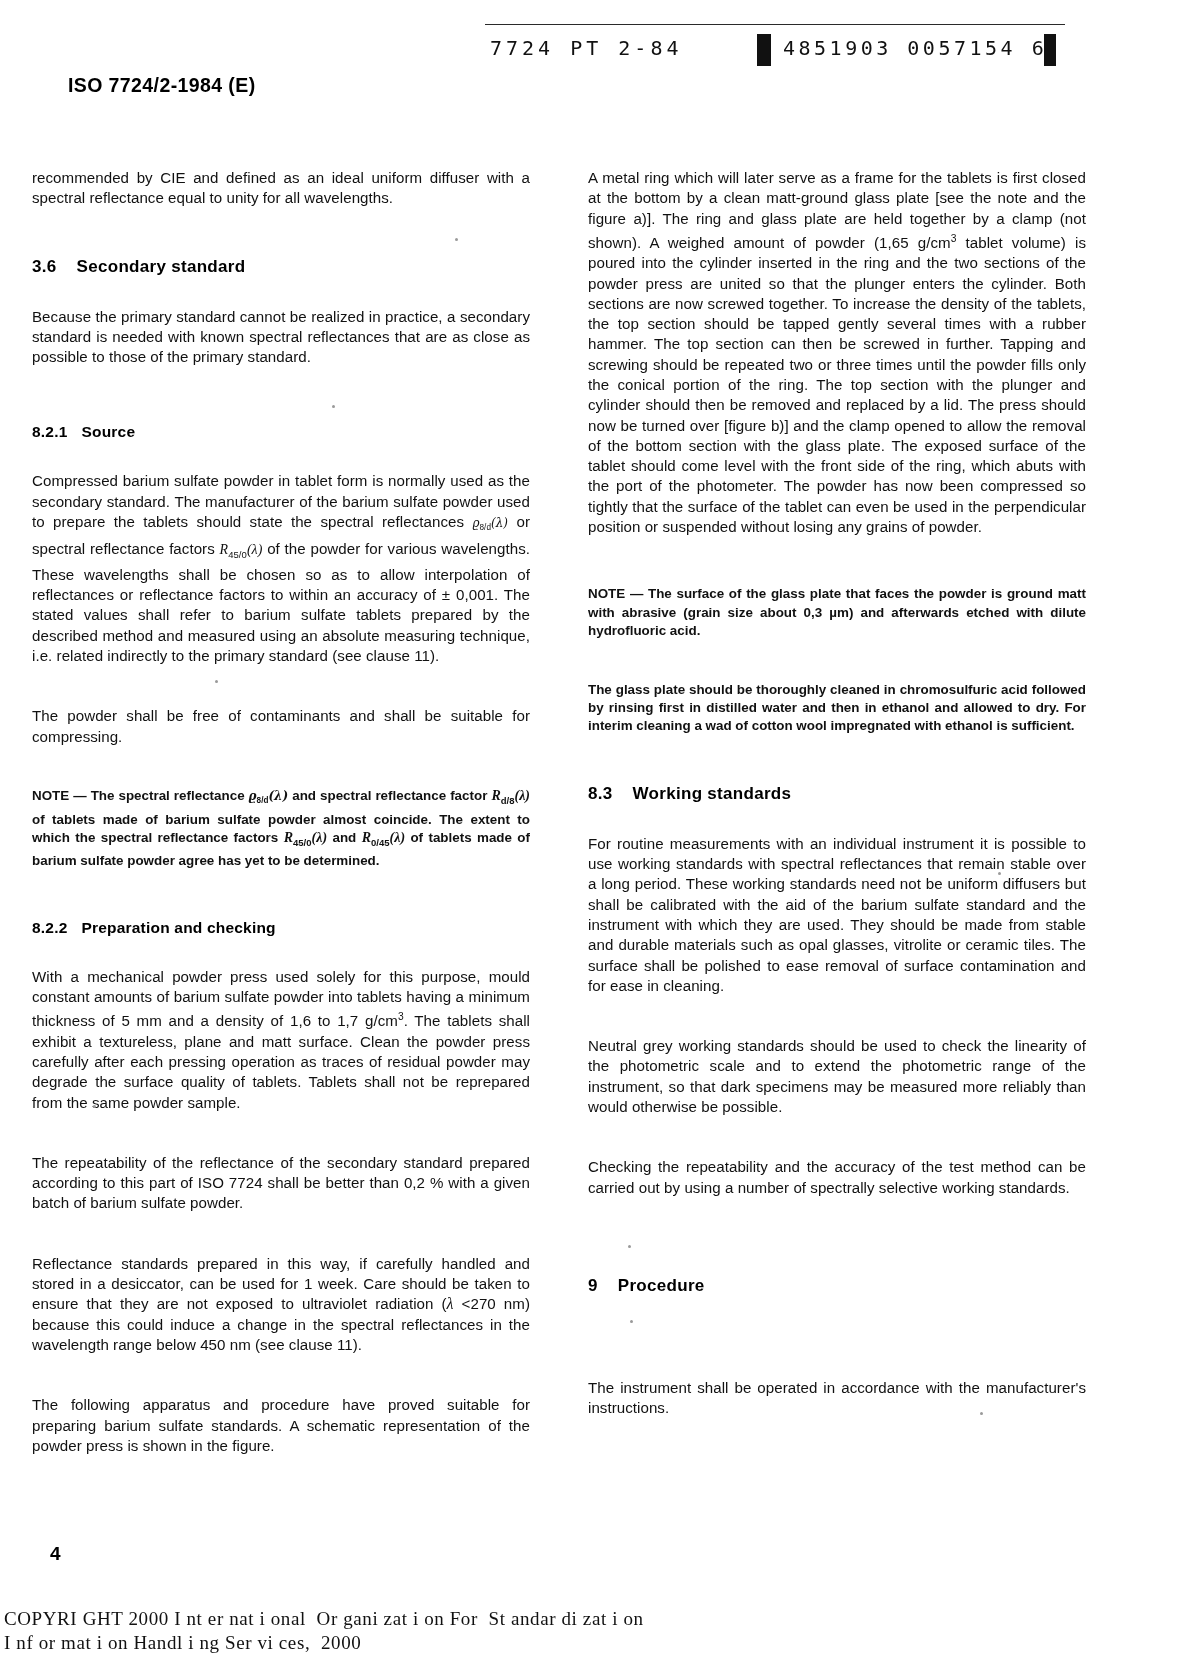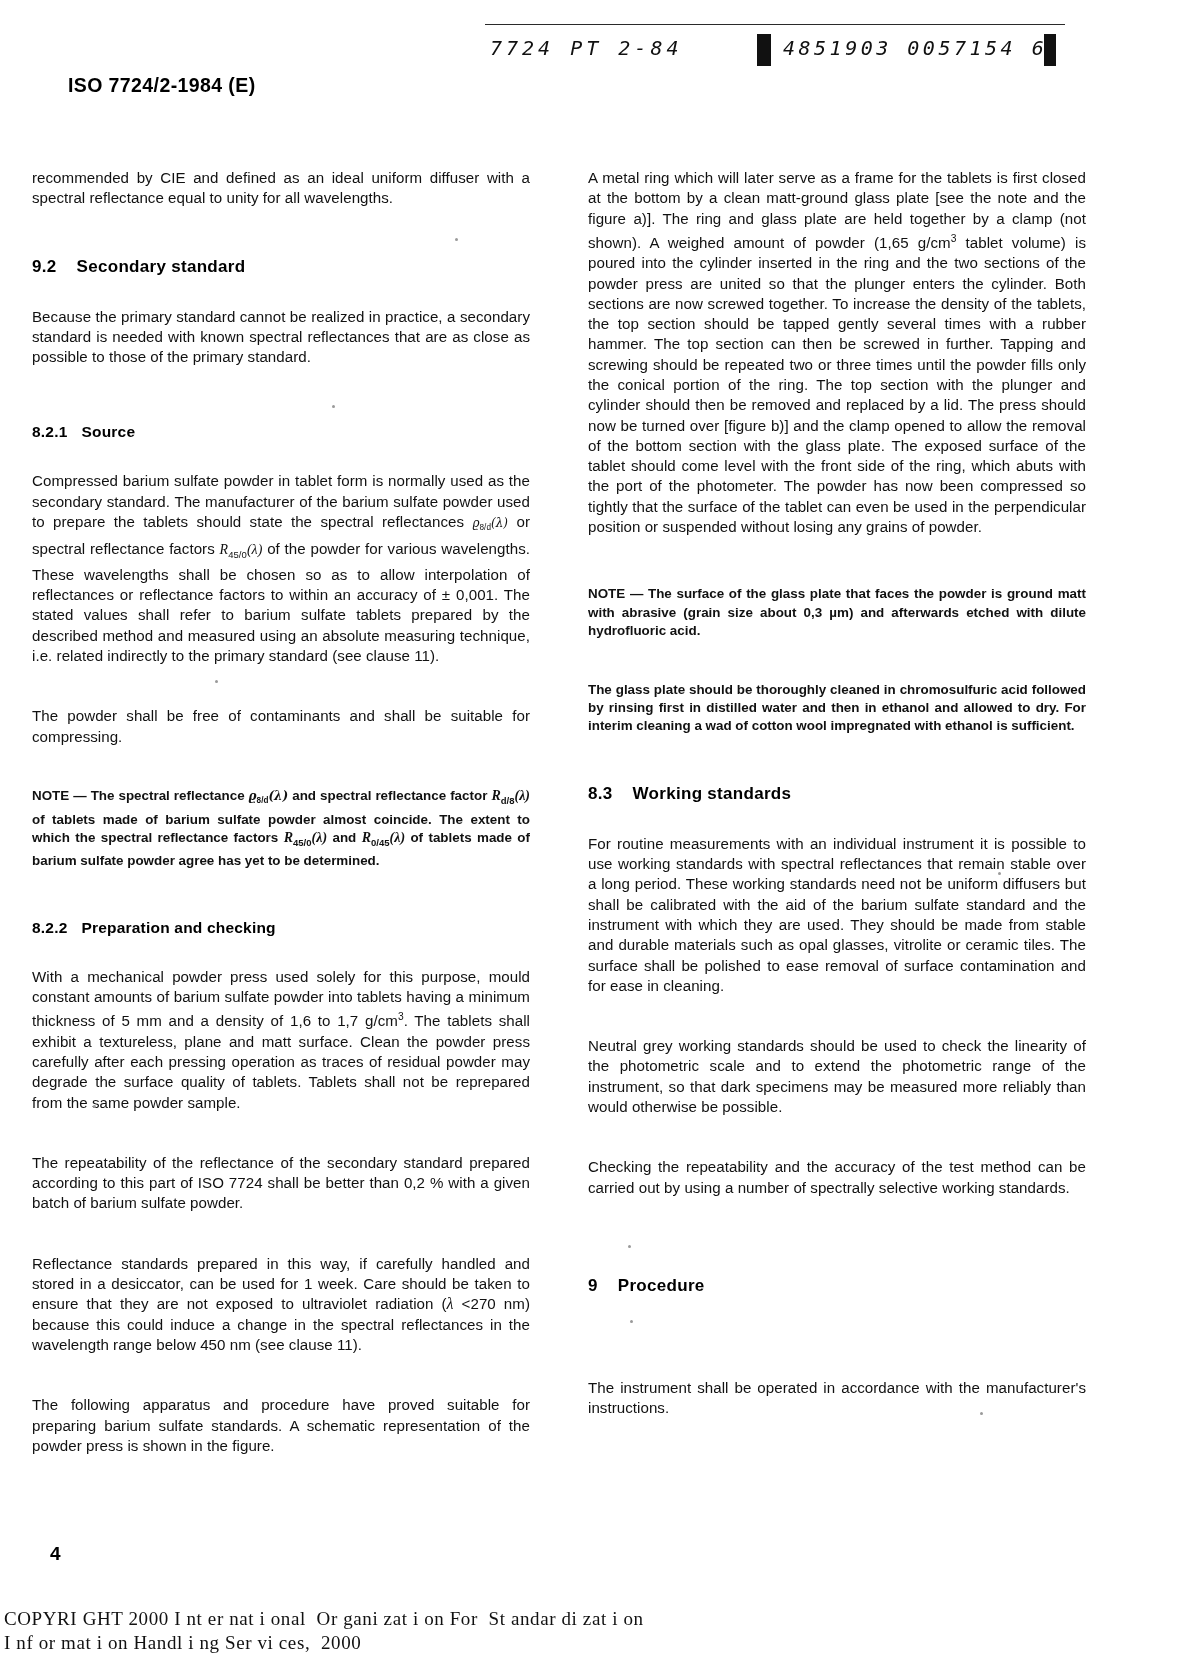--- a/index.html
+++ b/index.html
@@ -16,21 +16,20 @@
     overflow: hidden;
   }
 
   
   .scanbar {
     position: absolute;
     top: 18px;
     left: 0;
     width: 1200px;
     height: 46px;
-    font-style: italic;
   }
   .scanbar .rule {
     position: absolute;
     top: 6px;
     left: 485px;
     width: 580px;
     height: 1px;
     background: #2a2a2a;
   }
   .scan-code {
@@ -183,21 +182,21 @@
 
 <div class="doc-id">ISO 7724/2-1984 (E)</div>
 
 <div class="columns">
 
   <div class="col col-left">
 
     <p class="body">recommended by CIE and defined as an ideal uniform diffuser with a spectral reflectance equal to unity for all wavelengths.</p>
 
     <div class="spacer-sm"></div>
-    <h2 class="sec"><span class="sec-num">9.2</span><span class="sec-gap-lg"></span><span>Secondary standard</span></h2>
+    <h2 class="sec"><span class="sec-num">3.6</span><span class="sec-gap-lg"></span><span>Secondary standard</span></h2>
     <div class="spacer-md"></div>
     <p class="body">Because the primary standard cannot be realized in practice, a secondary standard is needed with known spectral reflectances that are as close as possible to those of the primary standard.</p>
 
     <div class="spacer-md"></div>
     <h3 class="sec"><span class="sec-num">8.2.1</span><span class="sec-gap-sm"></span><span>Source</span></h3>
     <div class="spacer-md"></div>
 
     <p class="body"><span>Compressed barium sulfate powder in tablet form is normally used as the secondary standard. The manufacturer of the barium sulfate powder used to prepare the tablets should state the spectral reflectances </span><span class="rho"><span>ϱ</span><sub class="ms">8/d</sub><span>(λ)</span></span><span> or spectral reflectance factors </span><i class="mv"><span>R</span><sub class="ms">45/0</sub><span>(λ)</span></i><span> of the powder for various wavelengths. These wavelengths shall be chosen so as to allow interpolation of reflectances or reflectance factors to within an accuracy of ± 0,001. The stated values shall refer to barium sulfate tablets prepared by the described method and measured using an absolute measuring technique, i.e. related indirectly to the primary standard (see clause 11).</span></p>
 
     <div class="spacer-xs"></div>

